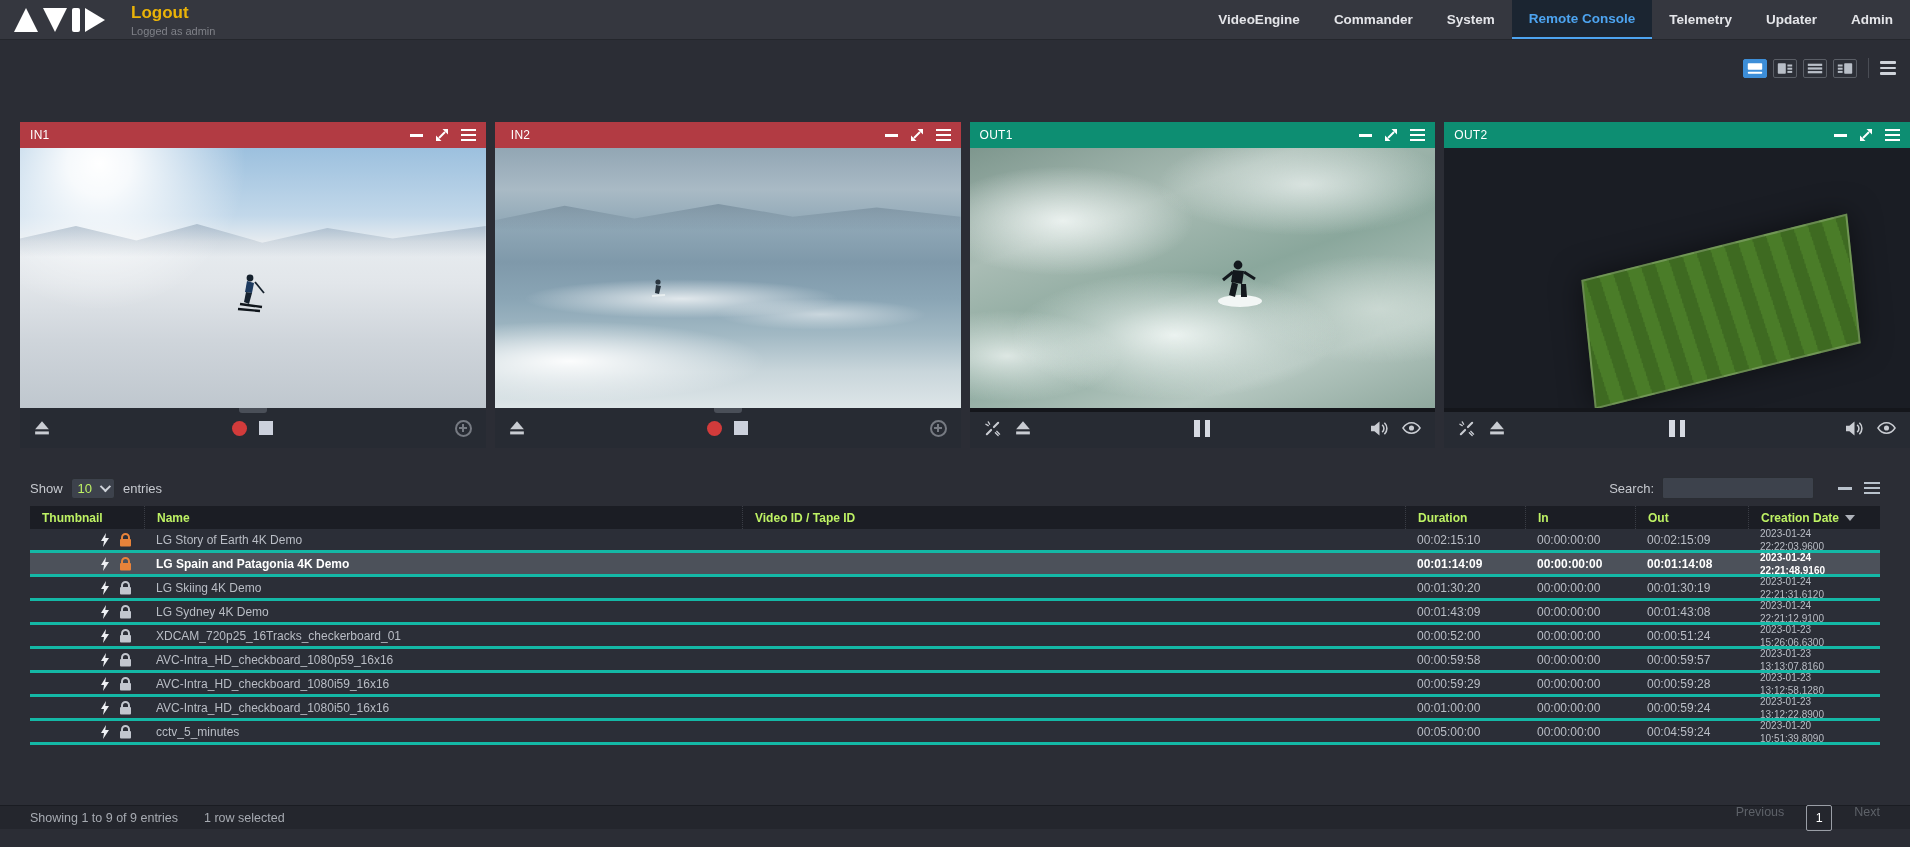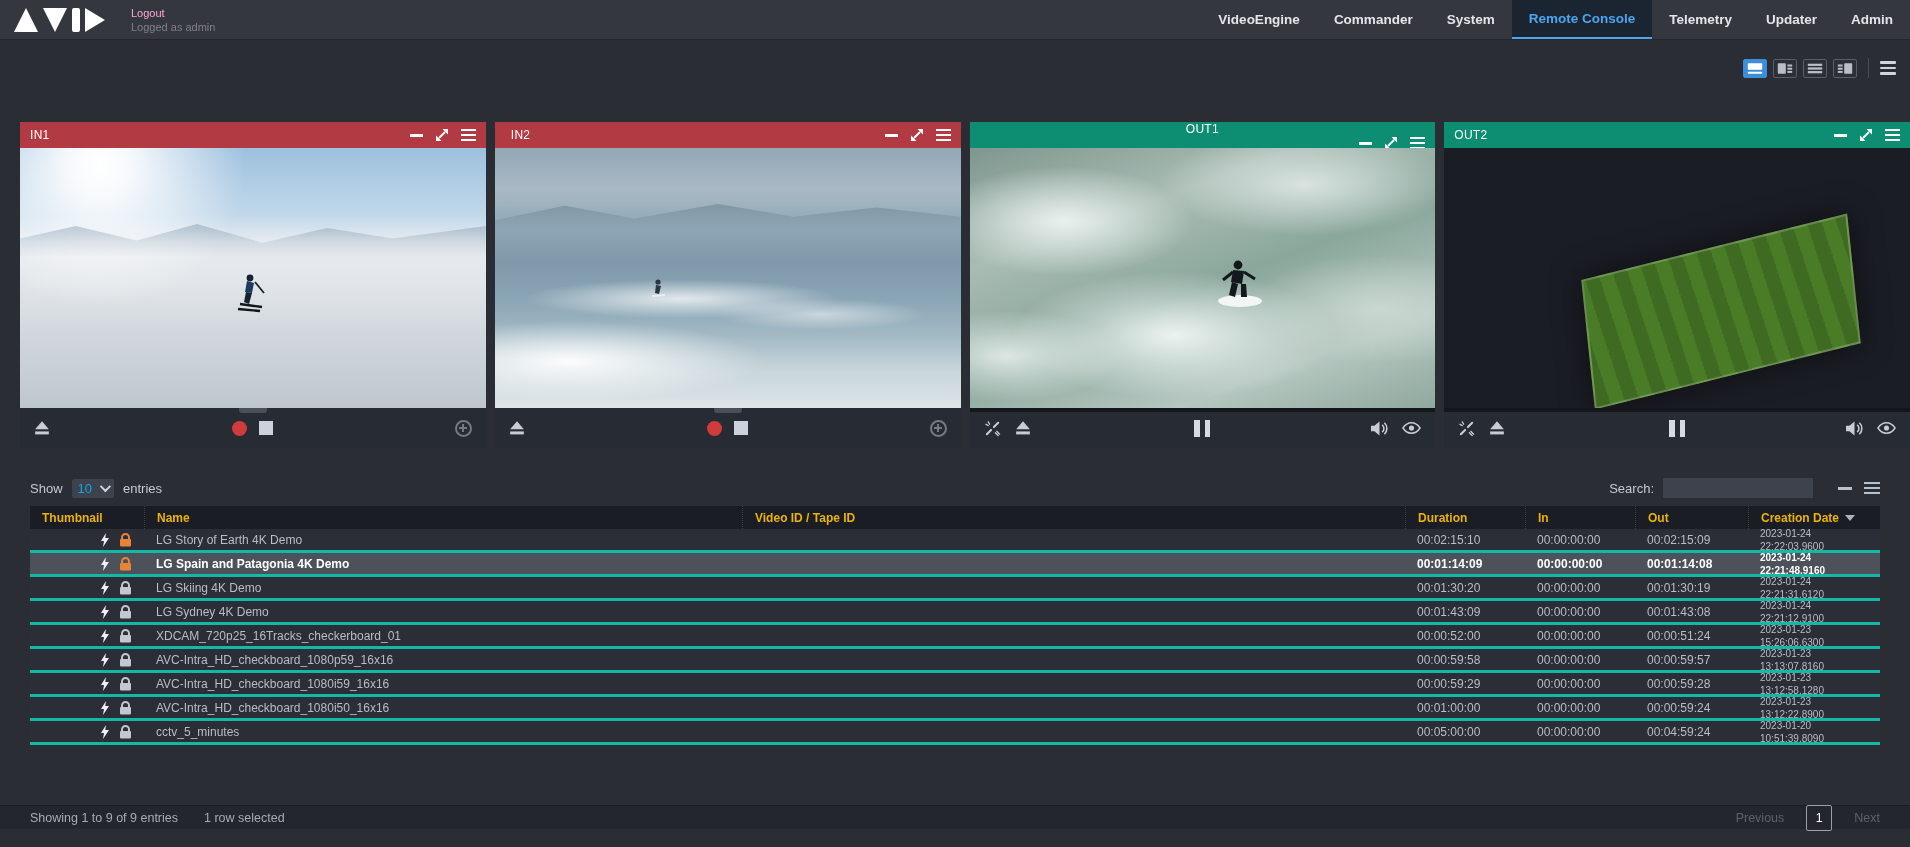--- a/index.html
+++ b/index.html
@@ -8,21 +8,21 @@
 
   
   .topbar { position:absolute; top:0; left:0; right:0; height:40px; background:#35373f;
     border-bottom:1px solid #24262c; display:flex; align-items:stretch; z-index:5; }
   .logo { display:flex; align-items:center; gap:5px; padding:0 14px; }
   .logo .t-up{width:0;height:0;border-left:12px solid transparent;border-right:12px solid transparent;border-bottom:24px solid #fff;}
   .logo .t-down{width:0;height:0;border-left:12px solid transparent;border-right:12px solid transparent;border-top:24px solid #fff;}
   .logo .t-bar{width:8px;height:24px;background:#fff;border-radius:2px;}
   .logo .t-play{width:0;height:0;border-top:12px solid transparent;border-bottom:12px solid transparent;border-left:20px solid #fff;}
   .logout-block { display:flex; flex-direction:column; justify-content:center; margin-left:12px; }
-  .logout-link { font-size:11px; font-weight:normal; color:#f9a8d4; cursor:pointer; }
+  .logout-link { font-size:17px; font-weight:bold; color:#eab308; cursor:pointer; }
   .logged-as { font-size:11px; color:#7f8188; margin-top:2px; }
   .nav-menu { margin-left:auto; display:flex; align-items:stretch; }
   .nav-item { display:flex; align-items:center; padding:0 17px; font-size:13.5px; font-weight:bold;
     color:#e4e5e9; cursor:pointer; }
   .nav-item.active { color:#4da4f0; background:#1b2531; border-bottom:2px solid #4da4f0; }
 
   
   .viewbar { position:absolute; top:58px; right:14px; display:flex; align-items:center; gap:6px; }
   .layout-btn { width:24px; height:19px; border-radius:2px; background:#2c2f37; border:1px solid #5a5e66;
     display:flex; align-items:center; justify-content:center; cursor:pointer; }
@@ -97,33 +97,33 @@
   .art-stadium::after { content:""; position:absolute; left:30%; top:38%; width:58%; height:48%;
     transform:rotate(-14deg) skewX(-8deg);
     background:repeating-linear-gradient(78deg,#3e6a21 0 14px,#4a7c28 14px 28px);
     box-shadow:0 0 30px rgba(0,0,0,.5); border:2px solid rgba(230,230,220,.25); }
   .figure { position:absolute; }
 
   
   .table-section { position:absolute; top:470px; left:30px; width:1850px; }
   .table-controls { height:36px; display:flex; align-items:center; font-size:13px; color:#c6c9cf; }
   .show-select { margin:0 8px; background:#3d424c; border:1px solid #2a2d33; border-radius:3px;
-    padding:2px 6px; display:flex; align-items:center; gap:8px; color:#0ea5e9; cursor:pointer; font-size:13px; }
+    padding:2px 6px; display:flex; align-items:center; gap:8px; color:#bef264; cursor:pointer; font-size:13px; }
   .chev { width:8px; height:8px; border-right:2px solid #cfd3da; border-bottom:2px solid #cfd3da;
     transform:rotate(45deg) translateY(-2px); }
   .search-wrap { margin-left:auto; display:flex; align-items:center; gap:8px; }
   .search-input { width:152px; height:22px; background:#3d424c; border:1px solid #2a2d33; border-radius:2px;
     color:#e4e6ea; font-size:12px; padding:0 6px; outline:none; }
   .tc-icons { display:flex; align-items:center; gap:12px; margin-left:16px; }
   .tc-minus { width:14px; height:3px; background:#b9c2cc; display:inline-block; cursor:pointer; }
   .tc-menu { width:16px; display:flex; flex-direction:column; gap:2.5px; cursor:pointer; }
   .tc-menu i { display:block; height:2.5px; background:#b9c2cc; }
 
   .grid-head { display:grid; grid-template-columns:114px 598px 1fr 120px 110px 113px 132px;
-    background:#1b1d24; height:23px; align-items:center; font-size:12px; font-weight:bold; color:#eab308; }
+    background:#1b1d24; height:23px; align-items:center; font-size:12px; font-weight:bold; color:#bef264; }
   .grid-head > div { padding:0 12px; display:flex; align-items:center; gap:6px; height:100%;
     border-left:1px dotted #3a3d45; }
   .grid-head > div:first-child { border-left:none; }
   .sort-down { width:0; height:0; border-left:5px solid transparent; border-right:5px solid transparent;
     border-top:6px solid #aeb2ba; display:inline-block; }
 
   .grid-row { display:grid; grid-template-columns:70px 44px 598px 1fr 120px 110px 113px 132px;
     height:24px; align-items:center; font-size:12px; color:#b9bdc5; background:#2b2e37;
     border-bottom:3px solid #14b8a6; cursor:pointer; }
   .grid-row.selected { background:#4c515a; color:#fff; font-weight:bold; }
@@ -149,21 +149,21 @@
   .thumb-checkerdiag { background:
     repeating-conic-gradient(rgba(0,0,0,.5) 0 25%, rgba(255,255,255,.12) 0 50%),
     repeating-linear-gradient(55deg,#ff4a4a 0 7px,#ffb23c 7px 14px,#ffe43c 14px 21px,#49d86a 21px 28px,#3cc8ff 28px 35px,#b05cff 35px 42px);
     background-size:6px 6px, 100% 100%; }
   .thumb-cctv { background:radial-gradient(circle at 35% 68%, #f2a54a 0%, #c96a2a 34%, #7a3a18 70%, #45220f 100%); }
 
   
   .footerbar { position:absolute; top:805px; left:0; right:0; height:24px; background:#24262d;
     border-top:1px solid #1a1c22; display:flex; align-items:center; padding:0 30px; font-size:12.5px; color:#a7abb2; }
   .footer-left { display:flex; gap:26px; }
-  .pager { margin-left:auto; display:flex; align-items:center; gap:22px; }
+  .pager { margin-left:auto; display:flex; align-items:flex-start; gap:22px; }
   .pager .pg-disabled { color:#5d6168; cursor:default; }
   .page-box { min-width:26px; height:26px; border:1px solid #9a9ea6; border-radius:2px; color:#fff;
     display:flex; align-items:center; justify-content:center; font-size:12.5px; cursor:pointer; }
 </style>
 </head>
 <body>
 
 <div class="topbar">
   <div class="logo">
     <span class="t-up"></span>
@@ -309,21 +309,21 @@
         <span class="rec-dot"></span>
         <span class="stop-sq"></span>
       </span>
       <span class="pc-right">
         <span class="plus-circle"></span>
       </span>
     </div>
   </div>
 
   <div class="panel">
-    <div class="panel-header" style="background: rgb(13, 142, 114); flex-direction: column;">
+    <div class="panel-header" style="background: rgb(13, 142, 114);">
       <span class="panel-title">OUT1</span>
       <span class="ph-icons">
         <span class="ph-minus"></span>
         <svg width="14" height="14" viewBox="0 0 14 14" fill="#fff">
             <line x1="4" y1="10" x2="10" y2="4" stroke="#fff" stroke-width="2"></line>
             <polygon points="1,13 6.5,13 1,7.5"></polygon>
             <polygon points="13,1 7.5,1 13,6.5"></polygon>
           </svg>
         <span class="ph-menu">
             <i></i>

